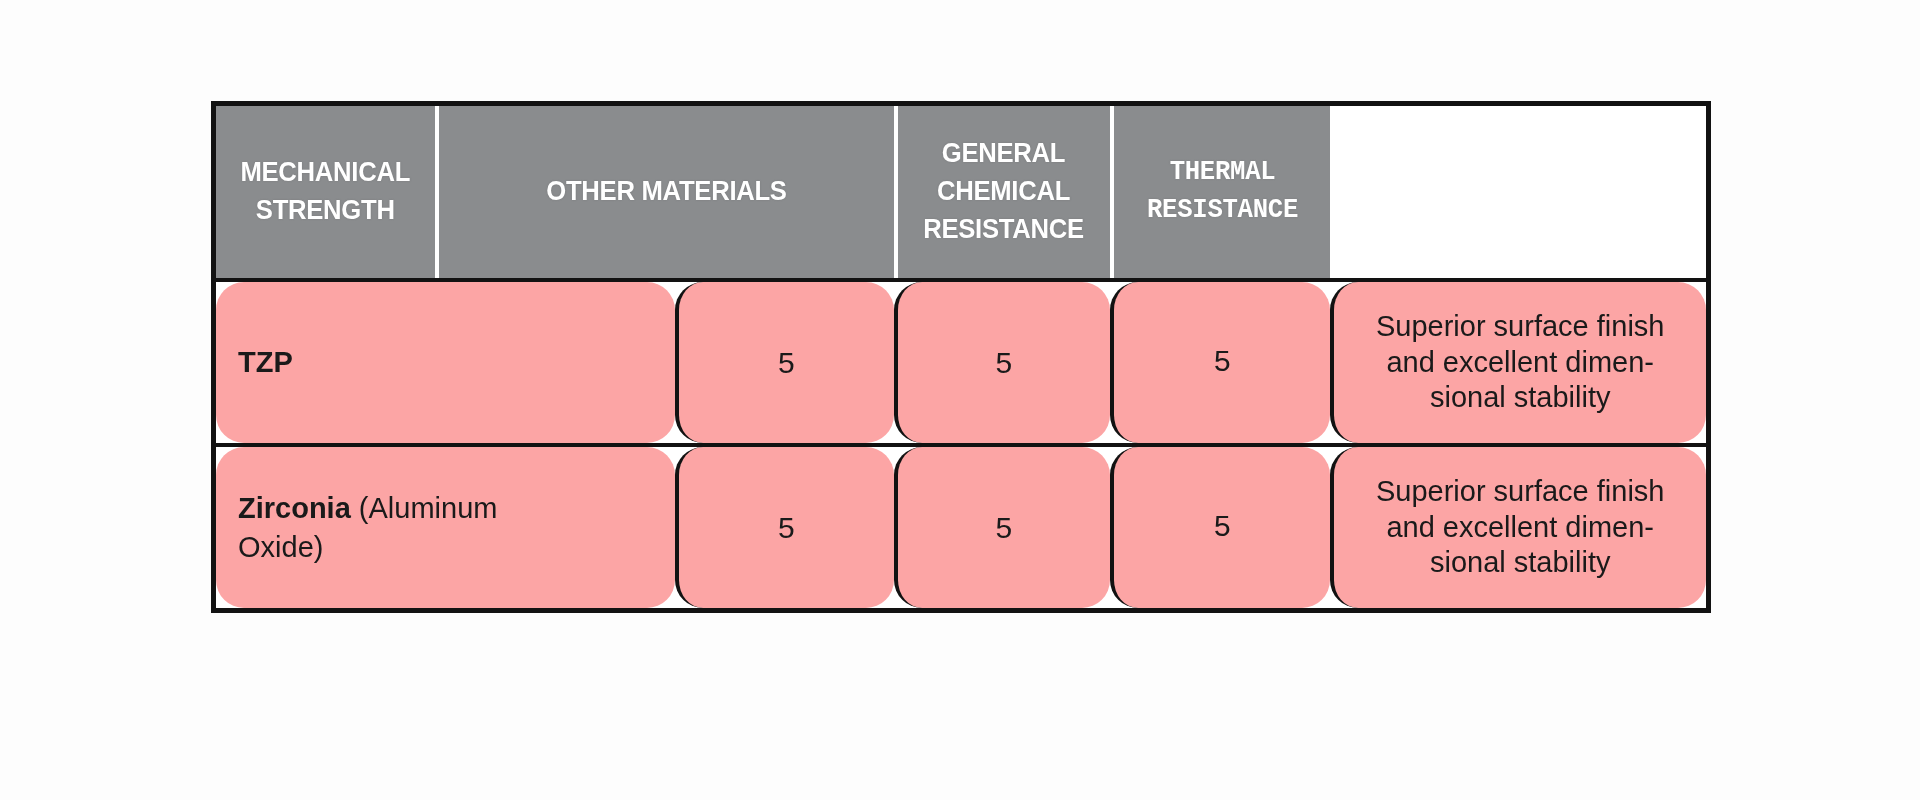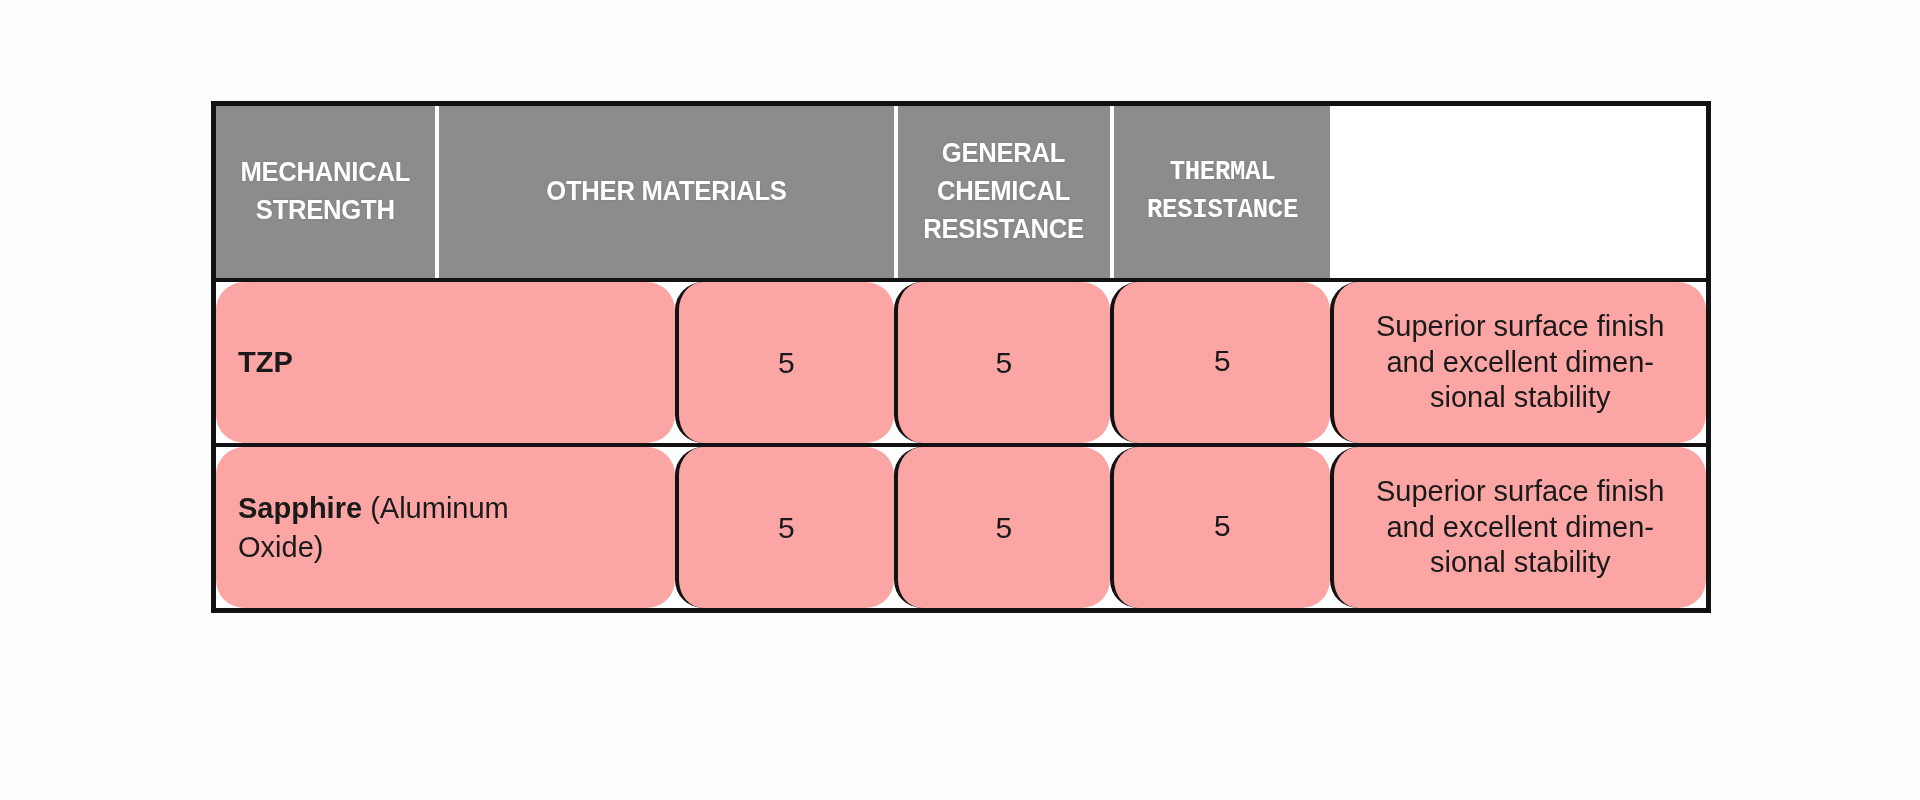--- a/index.html
+++ b/index.html
@@ -103,21 +103,21 @@
       <div class="body-cell featured-cell col-featured">
         <span class="featured-text">Superior surface finish
 and excellent dimen-
 sional stability</span>
       </div>
     </div>
 
     <div class="body-row">
       <div class="body-cell material-cell col-material">
         <div class="material-text">
-          <span class="material-name">Sapphire</span><span class="material-suffix"> (Aluminum
+          <span class="material-name">Zirconia</span><span class="material-suffix"> (Aluminum
 Oxide)</span>
         </div>
       </div>
       <div class="body-cell rating-cell col-mechanical">
         <span class="rating-value">5</span>
       </div>
       <div class="body-cell rating-cell col-chemical">
         <span class="rating-value">5</span>
       </div>
       <div class="body-cell rating-cell col-thermal">

